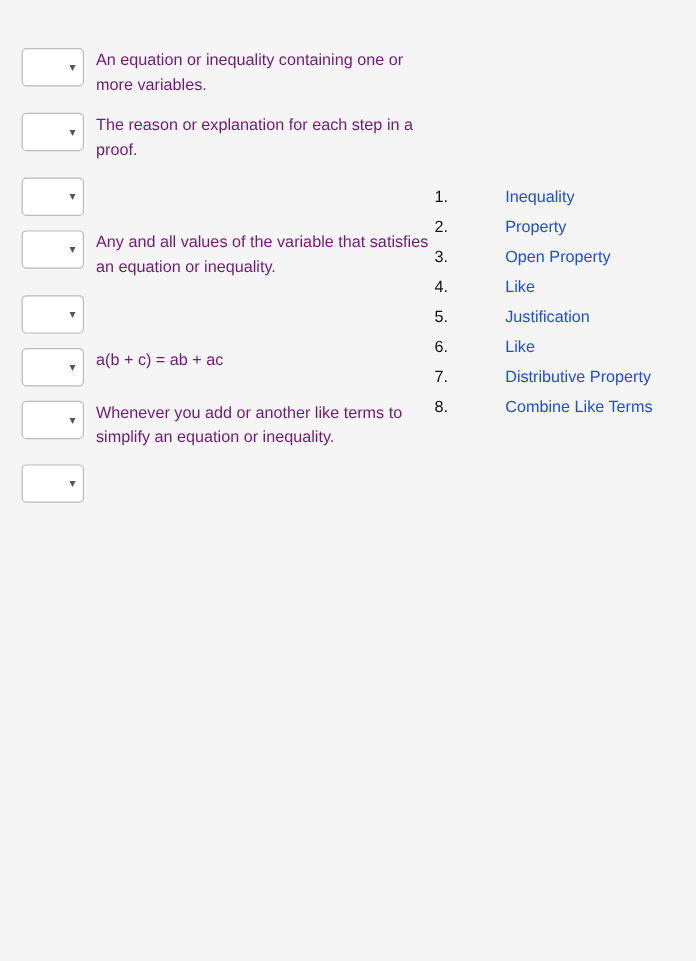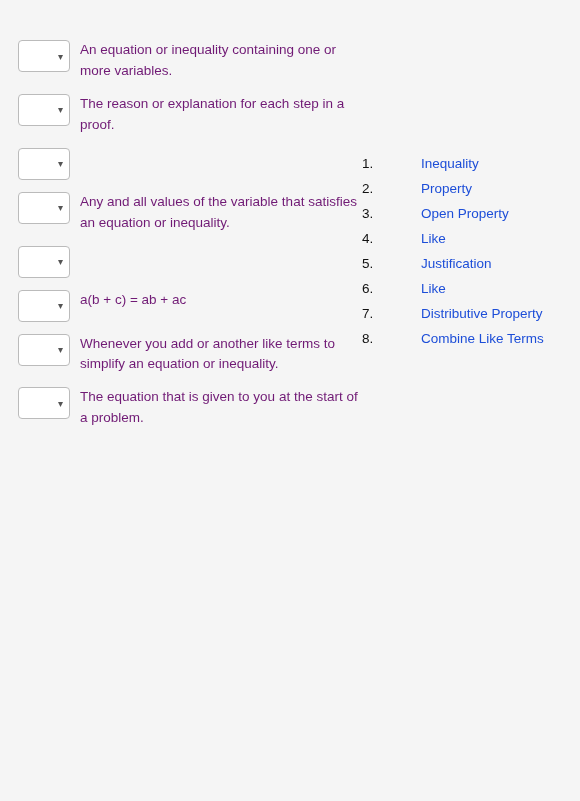--- a/index.html
+++ b/index.html
@@ -164,21 +164,20 @@
             <select><option value=""></option><option value="1">1</option><option value="2">2</option><option value="3">3</option><option value="4">4</option><option value="5">5</option><option value="6">6</option><option value="7">7</option><option value="8">8</option></select>
             <span class="chevron">▾</span>
           </div>
           <div class="question-text">Whenever you add or another like terms to simplify an equation or inequality.</div>
         </div>
         <div class="question-row">
           <div class="dropdown-box">
             <select><option value=""></option><option value="1">1</option><option value="2">2</option><option value="3">3</option><option value="4">4</option><option value="5">5</option><option value="6">6</option><option value="7">7</option><option value="8">8</option></select>
             <span class="chevron">▾</span>
           </div>
-          <div class="question-text">The equation that is given to you at the start of a problem.</div>
         </div>
       </div>
     <div class="right-column">
 
     <div class="answer-item">
           <span class="answer-number">1.</span>
           <span class="answer-label">Inequality</span>
         </div>
         <div class="answer-item">
           <span class="answer-number">2.</span>

